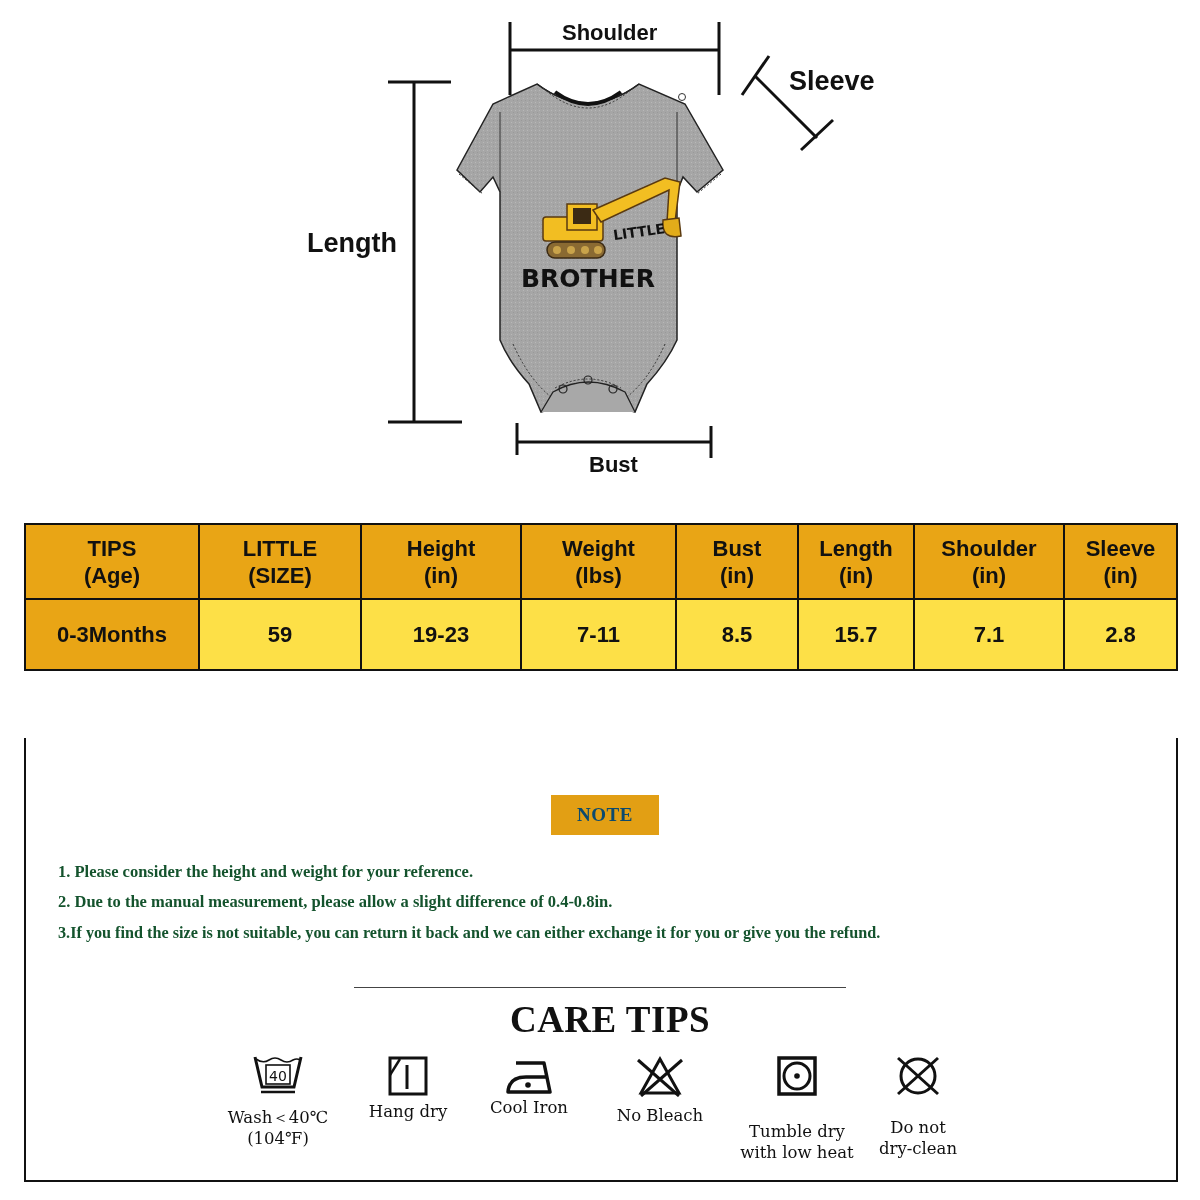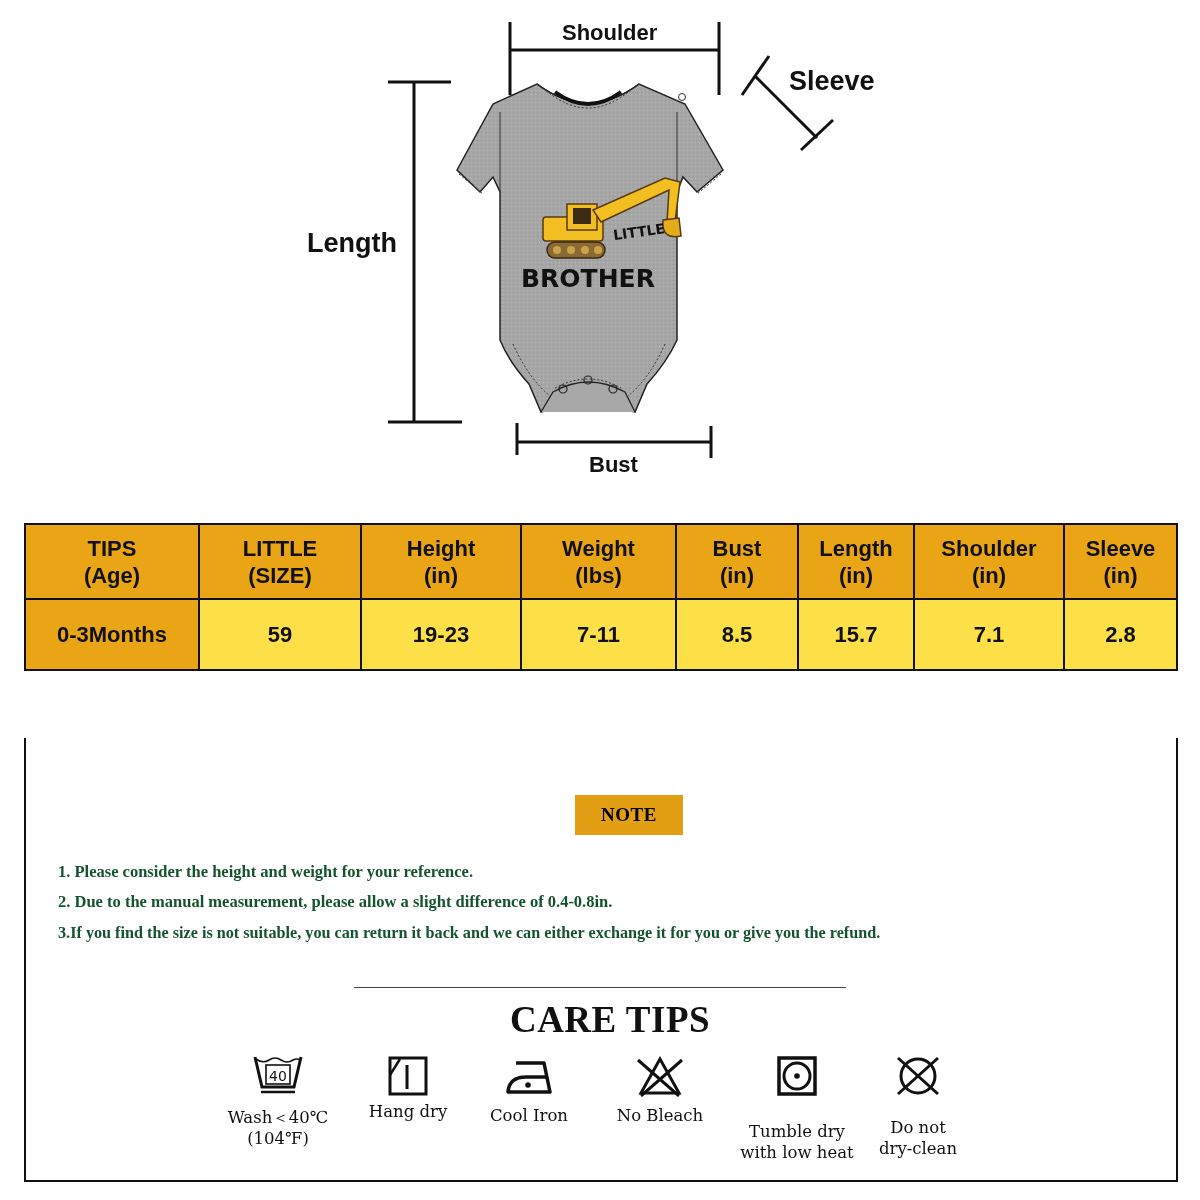--- a/index.html
+++ b/index.html
@@ -10,21 +10,21 @@
 
   
   .size-table { position: absolute; left: 24px; top: 523px; width: 1152px; border-collapse: collapse; table-layout: fixed; }
   .size-table td, .size-table th { border: 2px solid #111; text-align: center; vertical-align: middle; font-family: "Liberation Sans", sans-serif; font-weight: bold; color: #111; }
   .size-table th { background: #E9A515; height: 71px; font-size: 22px; line-height: 27px; }
   .size-table td { height: 67px; font-size: 22px; background: #fde047; }
   .size-table td.rowhead { background: #E9A515; font-size: 22px; }
 
   
   .lower-frame { position: absolute; left: 24px; top: 738px; width: 1150px; height: 442px; border: 2px solid #111; border-top: none; box-sizing: content-box; }
-  .note-badge { position: absolute; left: 551px; top: 795px; width: 108px; height: 40px; background: #E29F14; color: #000000; font-family: "Liberation Serif", serif; font-weight: bold; font-size: 19px; display: flex; align-items: center; justify-content: center; letter-spacing: 0.5px; margin-left: 24px; }
+  .note-badge { position: absolute; left: 551px; top: 795px; width: 108px; height: 40px; background: #E29F14; color: #0c4a6e; font-family: "Liberation Serif", serif; font-weight: bold; font-size: 19px; display: flex; align-items: center; justify-content: center; letter-spacing: 0.5px; }
   .note-line { position: absolute; left: 58px; font-family: Liberation Serif, serif; font-weight: bold; font-size: 16.5px; color: #14532d; white-space: nowrap; }
   .divider { position: absolute; left: 354px; top: 987px; width: 492px; height: 0; border-top: 1.5px solid #444; }
   .care-title { position: absolute; left: 0; width: 1220px; top: 998px; text-align: center; font-family: "Liberation Serif", serif; font-weight: bold; font-size: 37px; color: #111; letter-spacing: 0.5px; }
 
   .care-item { position: absolute; top: 1055px; display: flex; flex-direction: column; align-items: center; font-family: "DejaVu Serif", serif; font-size: 16.5px; line-height: 21px; color: #111; text-align: center; }
   .care-item svg { display: block; }
   .care-item .lbl { white-space: nowrap; }
 </style>
 </head>
 <body>
@@ -193,21 +193,21 @@
     <line x1="20" y1="10" x2="20" y2="34" stroke="#111" stroke-width="3"></line>
   </svg>
   <div class="lbl" style="margin-top:4px">Hang dry</div>
 </div>
 
 <div class="care-item" style="left:483px;width:92px">
   <svg width="50" height="42" viewBox="0 0 50 42">
     <path d="M12 8 L40 8 L46 37 L4 37 Q5 22 22 22 L44 22" fill="none" stroke="#111" stroke-width="3.5" stroke-linejoin="round"></path>
     <circle cx="24" cy="30" r="2.8" fill="#111"></circle>
   </svg>
-  <div class="lbl" style="margin-top:8px">Cool Iron</div>
+  <div class="lbl" style="margin-top:0">Cool Iron</div>
 </div>
 
 <div class="care-item" style="left:612px;width:96px">
   <svg width="50" height="42" viewBox="0 0 50 42">
     <path d="M25 4 L6 38 L44 38 Z" fill="none" stroke="#111" stroke-width="3"></path>
     <line x1="3" y1="5" x2="44" y2="41" stroke="#111" stroke-width="3"></line>
     <line x1="47" y1="5" x2="6" y2="41" stroke="#111" stroke-width="3"></line>
   </svg>
   <div class="lbl" style="margin-top:8px">No Bleach</div>
 </div>

